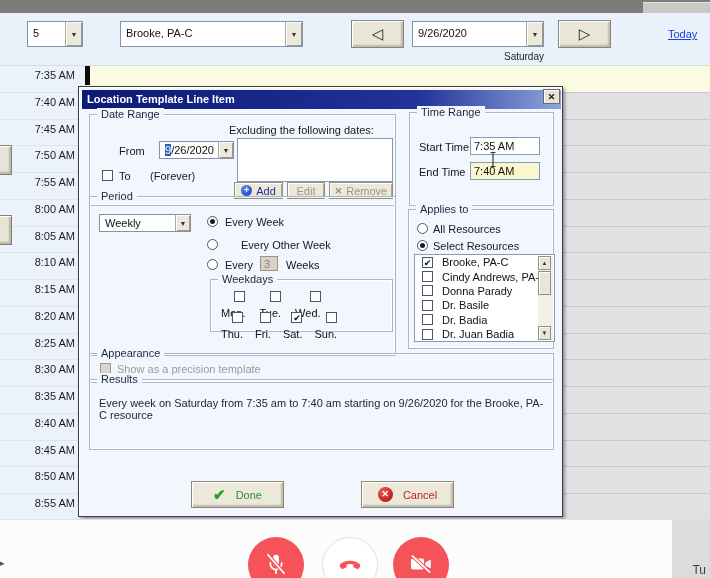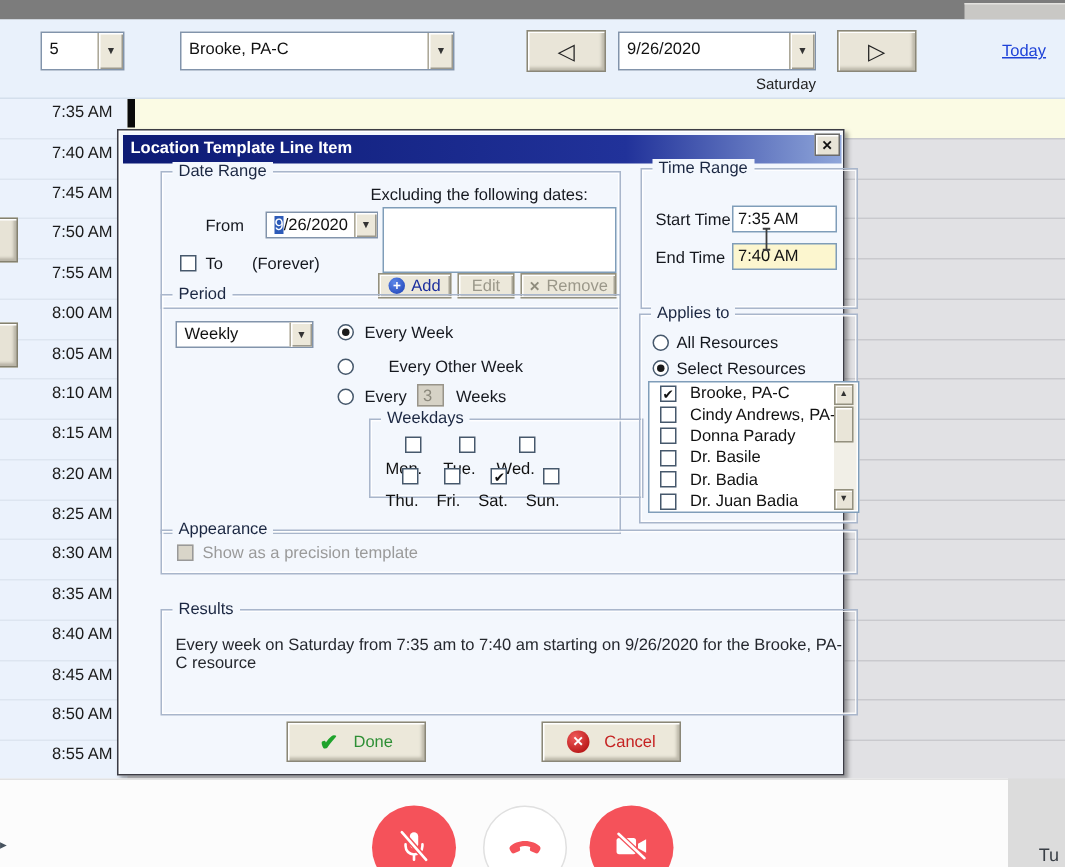--- a/index.html
+++ b/index.html
@@ -28,21 +28,21 @@
   .grid-row.first { background:#fbfbe4; border-top:none; }
   .cursorbar { position:absolute; left:85px; top:66px; width:5px; height:19px; background:#0a0a0a; }
 
   .edgebtn { position:absolute; left:-30px; width:42px; height:30px; background:#e7e3d6; border:1px solid #84816f; box-shadow:inset 1px 1px 0 #fff, inset -2px -2px 2px #b8b4a6; z-index:5; }
   .cornerglyph { position:absolute; left:0px; top:558px; font-size:9px; color:#46525e; z-index:41; }
 
   
   .dialog { position:absolute; left:78px; top:86px; width:485px; height:431px; background:#f3f7fd; border:1px solid #3c3c44; box-shadow:2px 2px 3px rgba(0,0,0,.35), inset 1px 1px 0 #fff; z-index:30; }
   .dlg-title { position:absolute; left:3px; top:3px; width:479px; height:19px; background:linear-gradient(90deg,#0c1a74 0%, #21329a 70%, #8fa6da 100%); color:#fff; font-weight:bold; font-size:11px; padding:3px 0 0 5px; }
   .dlg-close { position:absolute; right:2px; top:2px; width:17px; height:15px; background:#e7e3d6; border:1px solid #6b6b6b; box-shadow:inset 1px 1px 0 #fff; font-size:9px; font-weight:bold; text-align:center; line-height:14px; color:#111; cursor:pointer; }
-  .group { position:absolute; border:1px solid #a9b6cb; box-shadow:inset 0 0 0 1px rgba(255,255,255,.85);margin-left:18px; }
+  .group { position:absolute; border:1px solid #a9b6cb; box-shadow:inset 0 0 0 1px rgba(255,255,255,.85); }
   .glabel { position:absolute; top:-7px; left:7px; background:#f3f7fd; padding:0 4px; font-size:11px; color:#1b2742; }
   .sunken { background:#fff; border:1px solid #7f9db9; }
   .fld { position:absolute; font-size:11px; padding:2px 3px; }
   .lbl { position:absolute; font-size:11px; color:#15181f; white-space:nowrap; }
   .gray { color:#9a9a9a; }
   .cb { display:inline-block; width:11px; height:11px; background:#fff; border:1px solid #46586c; font-size:9px; line-height:10px; text-align:center; color:#111; vertical-align:middle; flex:none; }
   .cb.dis { background:#d9d5c9; border-color:#999; }
   .radio { display:inline-block; width:11px; height:11px; border-radius:50%; background:#fff; border:1px solid #46586c; vertical-align:middle; flex:none; }
   .radio.on::after { content:''; display:block; width:5px; height:5px; margin:2px; border-radius:50%; background:#1a1a1a; }
   .sbtn { position:absolute; height:17px; background:#ece8da; border:1px solid #93907f; box-shadow:inset 1px 1px 0 #fff, inset -1px -1px 0 #aaa697; display:flex; align-items:center; justify-content:center; gap:4px; font-size:11px; cursor:pointer; }
@@ -283,21 +283,21 @@
           </div>
         </div>
     </div>
 
     <div class="group" style="left:10px; top:266px; width:465px; height:30px;">
       <span class="glabel">Appearance</span>
       <span class="cb dis" style="position:absolute; left:10px; top:9px;"></span>
       <span class="lbl gray" style="left:27px; top:9px;">Show as a precision template</span>
     </div>
 
-    <div class="group" style="left:10px; top:319px; width:465px; height:71px;">
+    <div class="group" style="left:10px; top:292px; width:465px; height:71px;">
       <span class="glabel">Results</span>
       <span class="lbl" style="left:9px; top:17px; white-space:normal; width:448px; color:#25282e;">Every week on Saturday from 7:35 am to 7:40 am starting on 9/26/2020 for the Brooke, PA-C resource</span>
     </div>
 
     <div class="bigbtn" style="left:112px; top:394px;">
       <span class="checkicon">✔</span>
       <span class="donetxt">Done</span>
     </div>
     <div class="bigbtn" style="left:282px; top:394px;">
       <span class="cancicon">✕</span>

